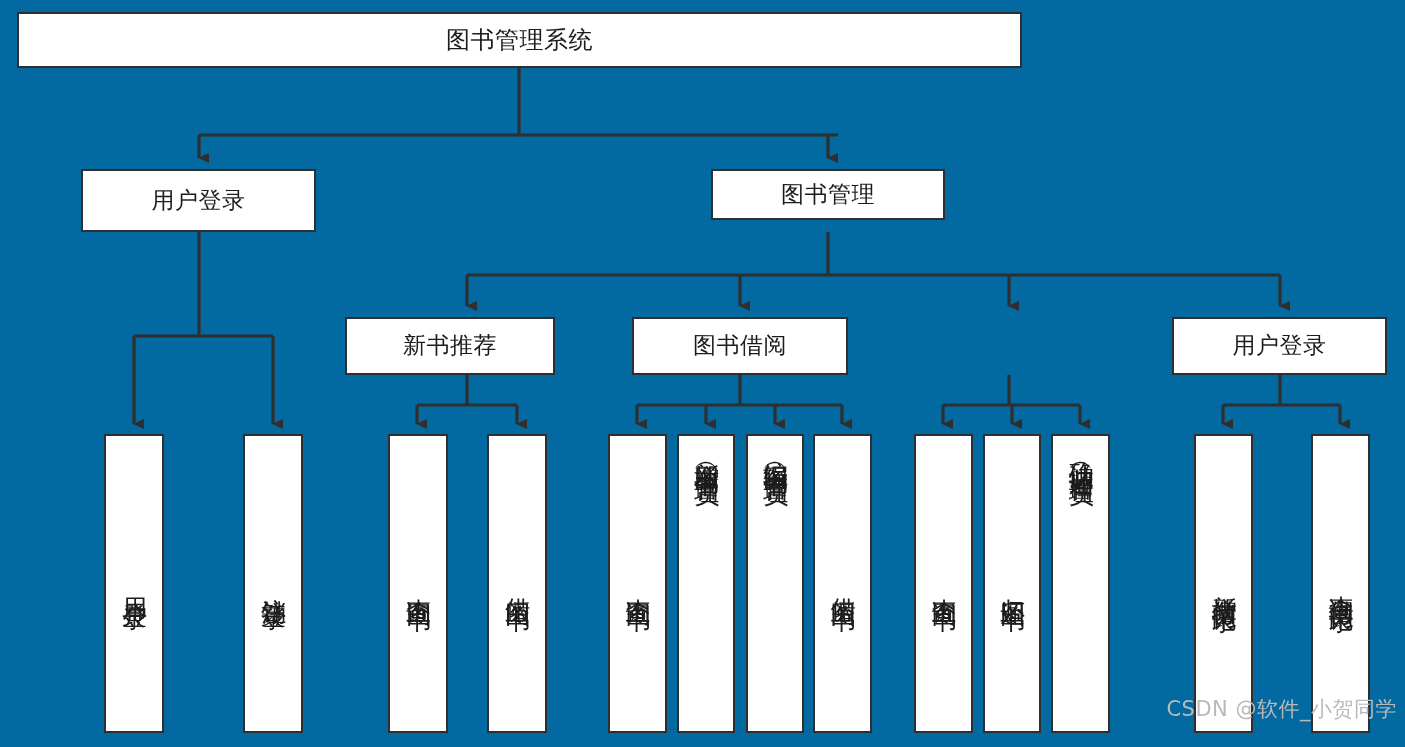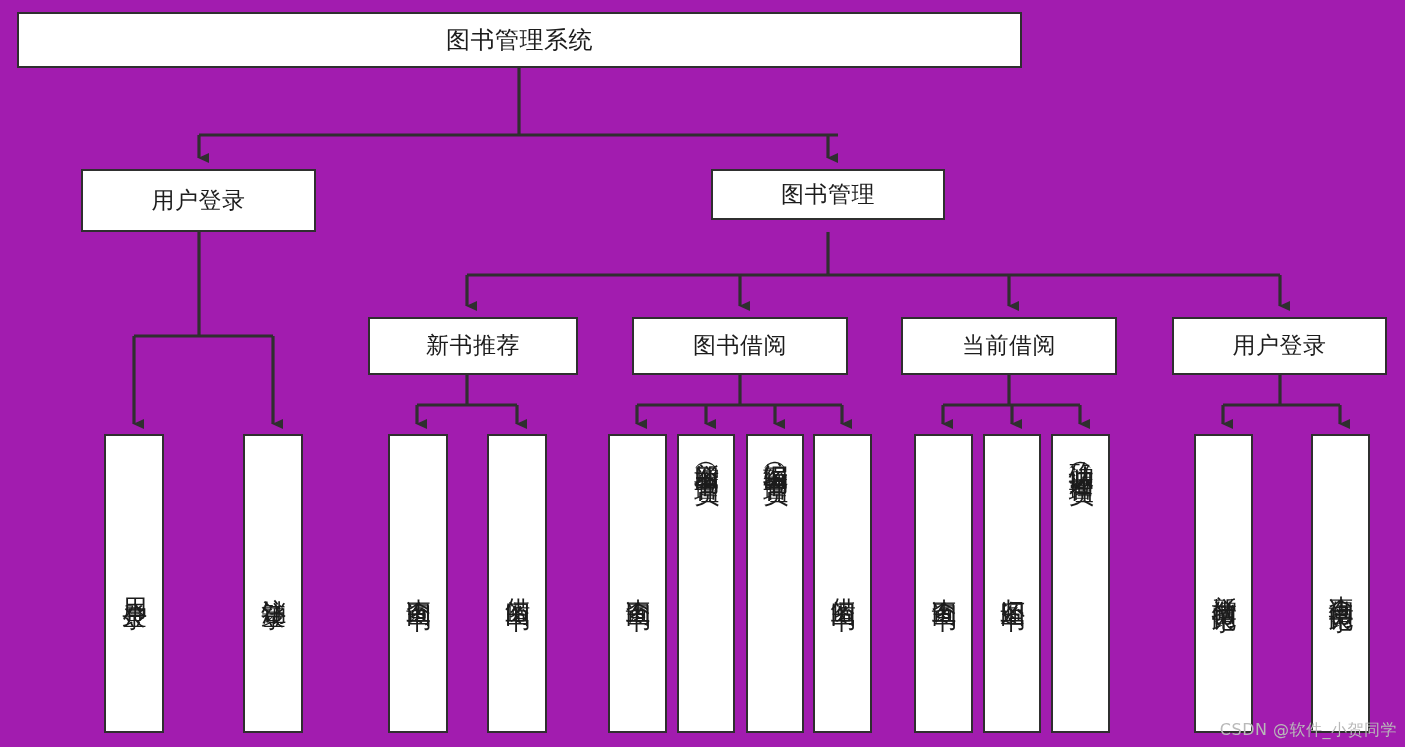--- a/index.html
+++ b/index.html
@@ -7,21 +7,21 @@
     padding: 0;
     background: #ffffff;
   }
   body {
     font-family: "DejaVu Sans", "Liberation Sans", sans-serif;
   }
   #canvas {
     position: relative;
     width: 1405px;
     height: 747px;
-    background: #a21caf;
+    background: #0369a1;
     overflow: hidden;
   }
   #wires {
     position: absolute;
     left: 0;
     top: 0;
     width: 1405px;
     height: 747px;
     pointer-events: none;
   }
@@ -61,22 +61,22 @@
     letter-spacing: 3px;
     white-space: nowrap;
   }
   .node.vert.mid {
     align-items: center;
     padding-top: 0;
   }
   .watermark {
     position: absolute;
     right: 8px;
-    bottom: 6px;
-    font-size: 16px;
+    bottom: 24px;
+    font-size: 21px;
     color: #b9b9b9;
     letter-spacing: 0.5px;
     white-space: nowrap;
   }
 </style>
 </head>
 <body>
 
 <div id="canvas">
 
@@ -135,31 +135,28 @@
   </div>
 
   <div class="node horiz" style="left:81px; top:169px; width:235px; height:63px;">
     <span class="label">用户登录</span>
   </div>
 
   <div class="node horiz" style="left:711px; top:169px; width:234px; height:51px;">
     <span class="label">图书管理</span>
   </div>
 
-  <div class="node horiz" style="left:368px; top:317px; width:210px; height:58px;">
+  <div class="node horiz" style="left:345px; top:317px; width:210px; height:58px;">
     <span class="label">新书推荐</span>
   </div>
 
   <div class="node horiz" style="left:632px; top:317px; width:216px; height:58px;align-items:center;">
     <span class="label">图书借阅</span>
   </div>
 
-  <div class="node horiz" style="left:901px; top:317px; width:216px; height:58px;">
-    <span class="label">当前借阅</span>
-  </div>
 
   <div class="node horiz" style="left:1172px; top:317px; width:215px; height:58px;">
     <span class="label">用户登录</span>
   </div>
 
   <div class="node vert mid" style="left:104px; top:434px; width:60px; height:299px;">
     <span class="label">用户登录</span>
   </div>
 
   <div class="node vert mid" style="left:243px; top:434px; width:60px; height:299px;">

